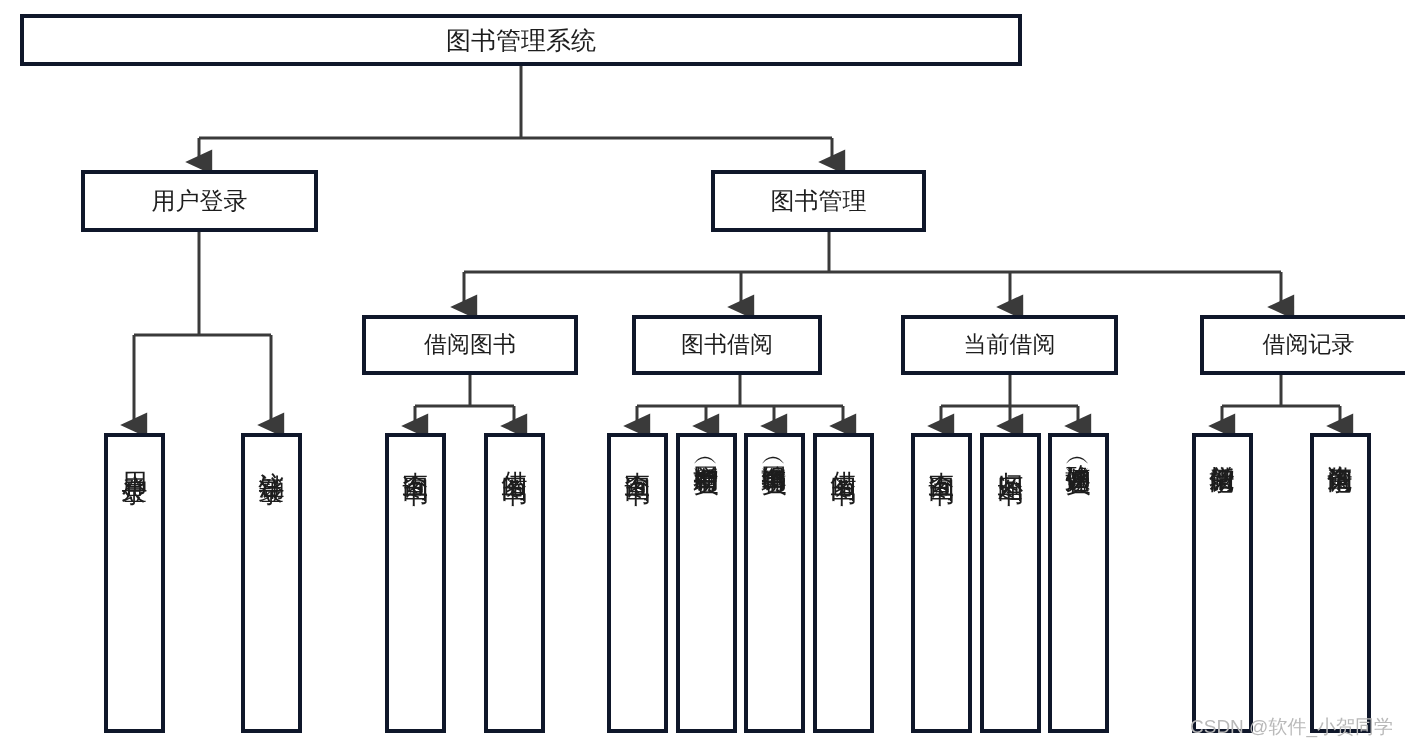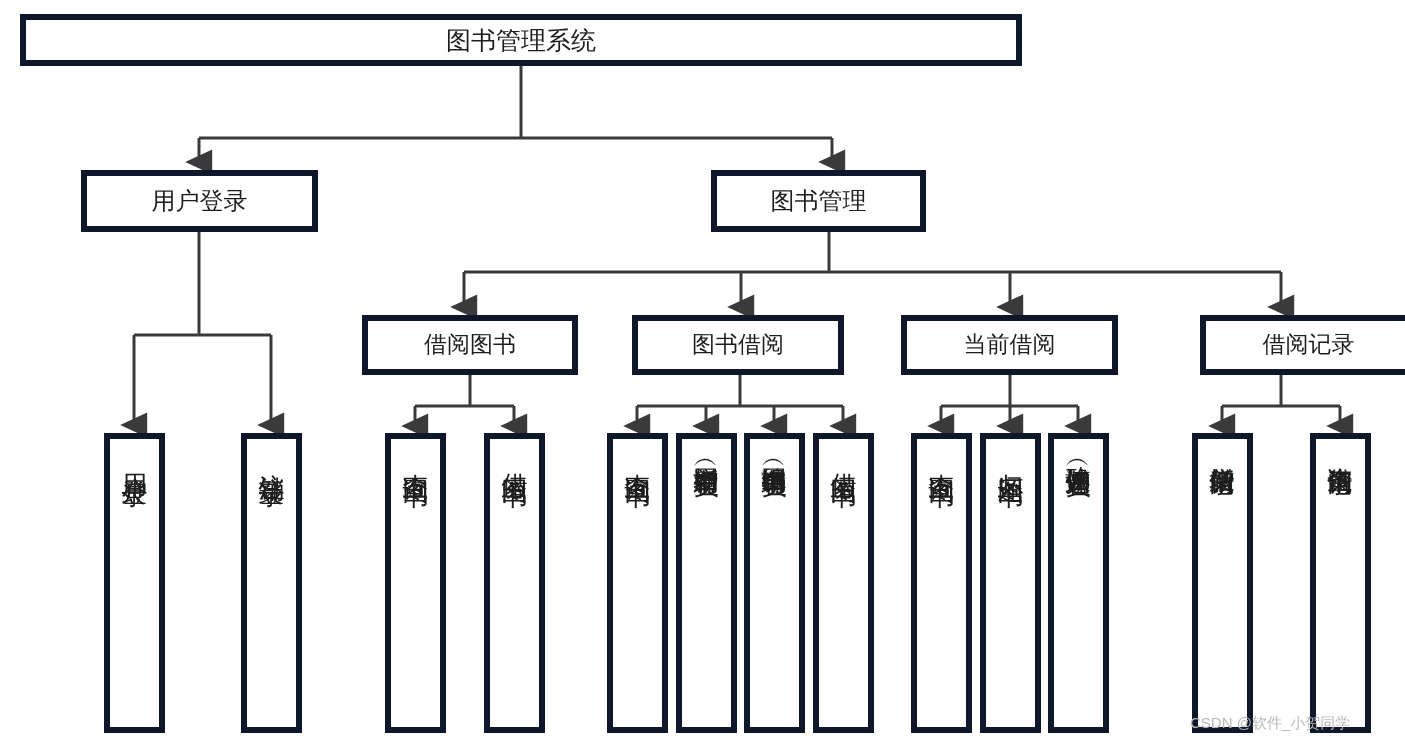--- a/index.html
+++ b/index.html
@@ -19,21 +19,21 @@
     position: absolute;
     left: 0;
     top: 0;
     width: 1405px;
     height: 747px;
     pointer-events: none;
   }
   .node {
     position: absolute;
     box-sizing: border-box;
-    border: 6px solid #0f172a;
+    border: 4px solid #0f172a;
     background: #ffffff;
     display: flex;
     align-items: center;
     justify-content: center;
     color: #1d1d1d;
     line-height: 1.12;
     text-align: center;
   }
   .node.root      { font-size: 25px; }
   .node.lvl2      { font-size: 24px; }
@@ -45,21 +45,21 @@
     letter-spacing: 3px;
     justify-content: flex-start;
     align-items: center;
     padding-top: 14px;
   }
   .node.leaf.tall-text { font-size: 25px; letter-spacing: 1px; padding-top: 8px; }
   .watermark {
     position: absolute;
     left: 1190px;
     top: 714px;
-    font-size: 15px;
+    font-size: 19px;
     color: #b9b9b9;
     white-space: nowrap;
     font-family: "Liberation Sans", "DejaVu Sans", sans-serif;
   }
 </style>
 </head>
 <body>
 
 <div id="canvas">
 
@@ -121,21 +121,21 @@
   <div class="node lvl2" style="left:81px; top:170px; width:237px; height:62px;">
     <span>用户登录</span>
   </div>
   <div class="node lvl2" style="left:711px; top:170px; width:215px; height:62px;">
     <span>图书管理</span>
   </div>
 
   <div class="node lvl3" style="left:362px; top:315px; width:216px; height:60px;">
     <span>借阅图书</span>
   </div>
-  <div class="node lvl3" style="left:632px; top:315px; width:212px; height:60px;justify-content:center;">
+  <div class="node lvl3" style="left:632px; top:315px; width:190px; height:60px;justify-content:center;">
     <span>图书借阅</span>
   </div>
   <div class="node lvl3" style="left:901px; top:315px; width:217px; height:60px;">
     <span>当前借阅</span>
   </div>
   <div class="node lvl3" style="left:1172px; top:315px; width:217px; height:60px;margin-left:28px;">
     <span>借阅记录</span>
   </div>
 
   <div class="node leaf" style="left:104px; top:433px; width:61px; height:300px;">

